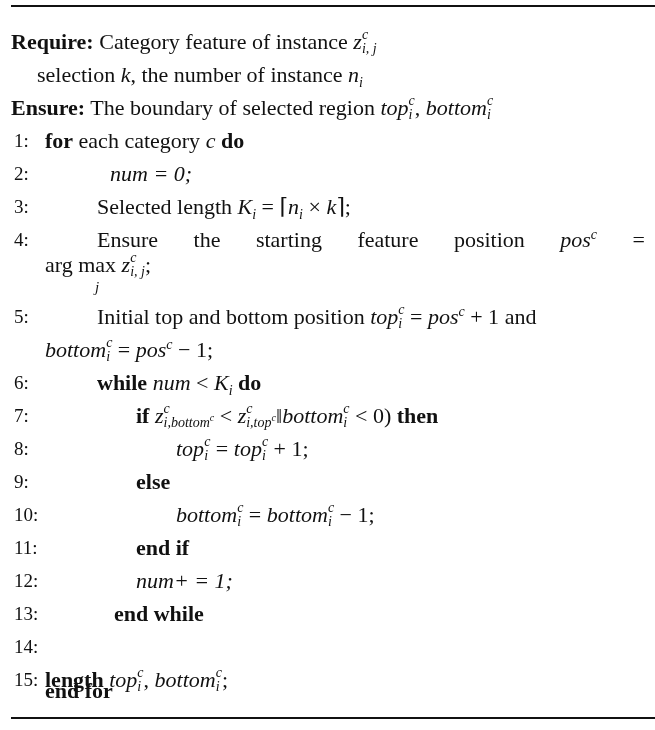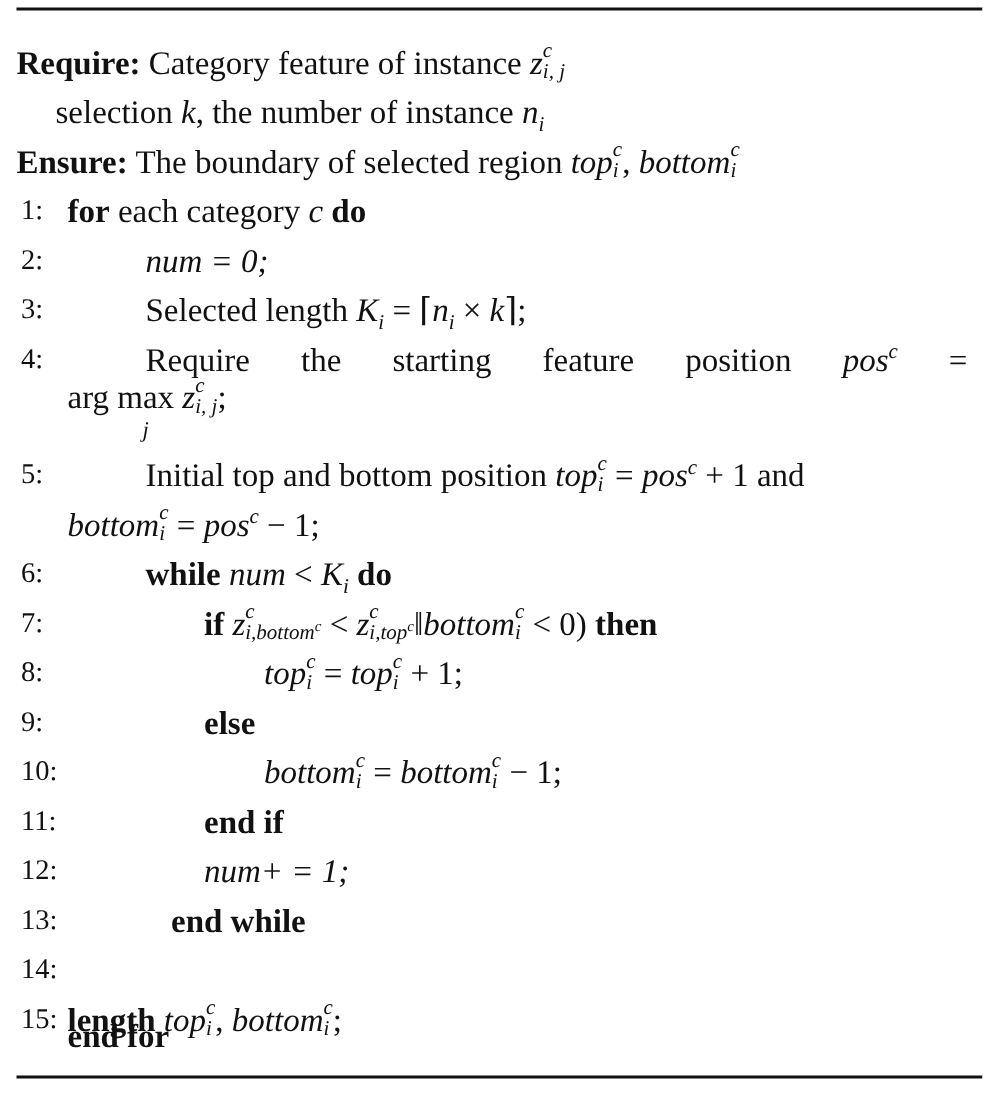--- a/index.html
+++ b/index.html
@@ -42,33 +42,33 @@
   <span class="i">top</span><span class="ss"><span class="up">c</span><span class="dn">i</span></span>, <span class="i">bottom</span><span class="ss"><span class="up">c</span><span class="dn">i</span></span>
 </div>
 
 <div class="line" style="top:128px; width:655px;">
   <span class="num">1:</span>
   <span class="txt" style="left:45px;"><span class="b">for</span><span> each category </span><span class="i">c</span><span class="b"> do</span></span>
 </div>
 
 <div class="line" style="top:161px; width:655px;">
   <span class="num">2:</span>
-  <span class="txt i" style="left:97px;">num = 0;</span>
+  <span class="txt i" style="left:110px;">num = 0;</span>
 </div>
 
 <div class="line" style="top:194px; width:655px;">
   <span class="num">3:</span>
   <span class="txt" style="left:97px;"><span>Selected length </span><span class="i">K</span><sub class="i">i</sub> = ⌈<span class="i">n</span><sub class="i">i</sub> × <span class="i">k</span>⌉;</span>
 </div>
 
 <div class="line" style="top:227px; width:655px;">
   <span class="num">4:</span>
   <span class="txt" style="left:97px; width:548px;">
       <span class="just">
-        <span>Require</span>
+        <span>Ensure</span>
         <span>the</span>
         <span>starting</span>
         <span>feature</span>
         <span>position</span>
         <span><span class="i">pos</span><sup class="i">c</sup></span>
         <span>=</span>
       </span>
     </span>
 </div>
 <div class="line" style="top:252px; left:45px;">

